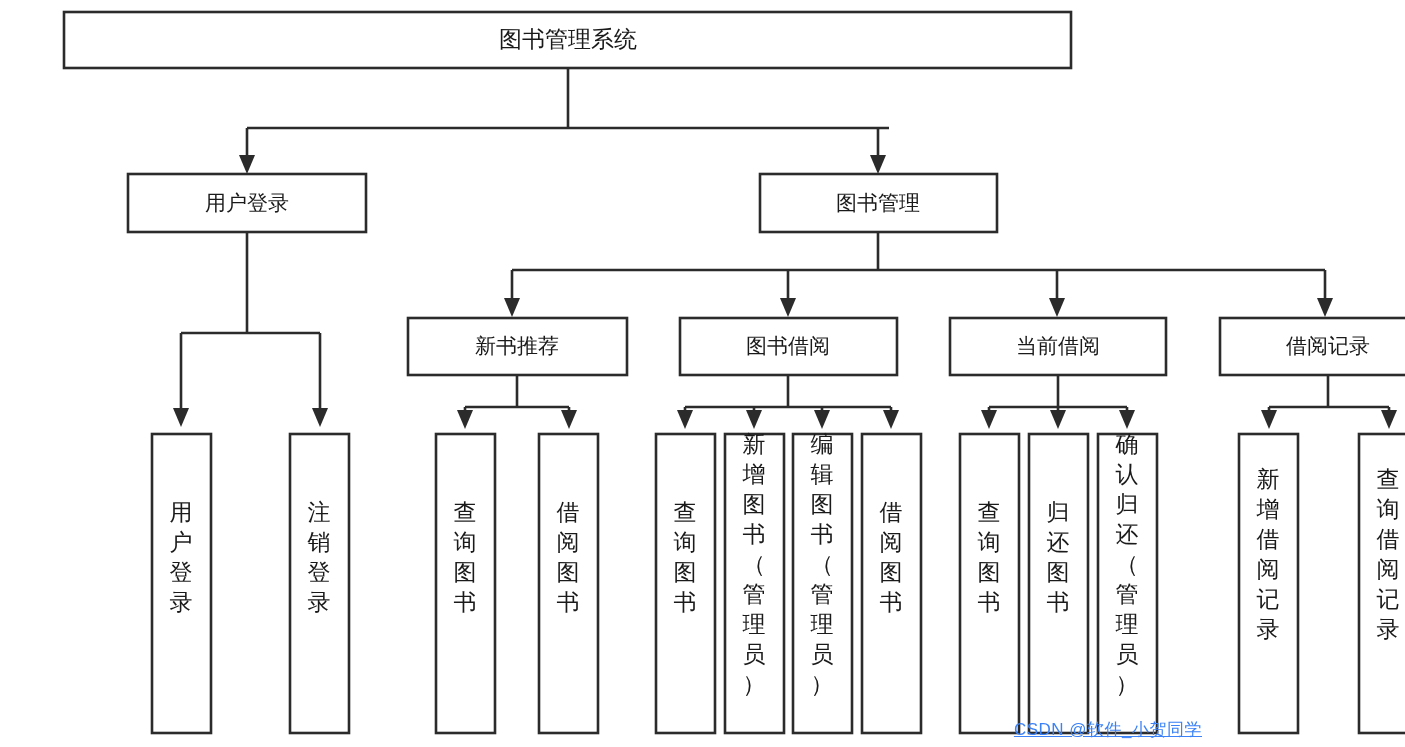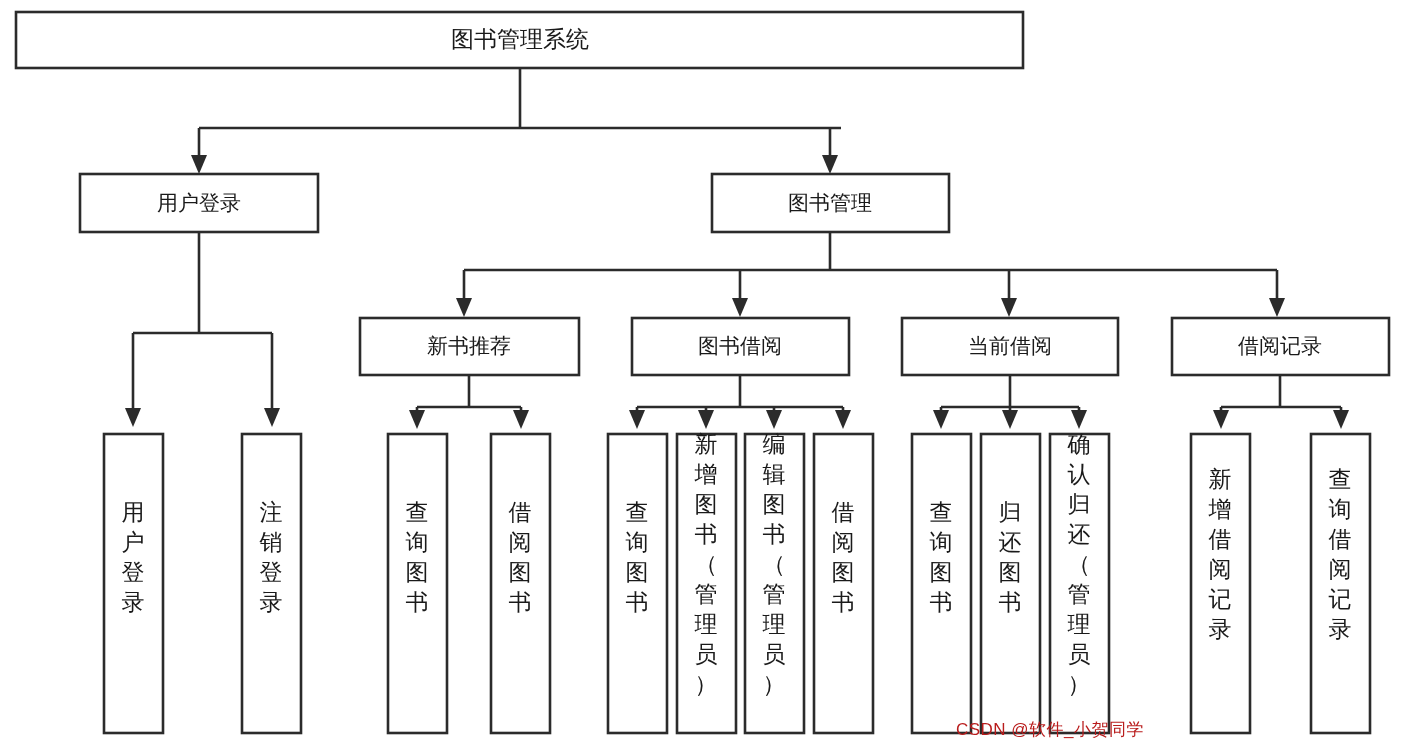--- a/index.html
+++ b/index.html
@@ -11,20 +11,21 @@
     width: 1405px;
     height: 747px;
     font-family: "Liberation Sans", "DejaVu Sans", sans-serif;
     overflow: hidden;
     position: relative;
   }
   #diagram-root {
     position: relative;
     width: 1164px;
     height: 747px;
+    margin-left: 48px;
   }
   svg.diagram {
     display: block;
     width: 1405px;
     height: 747px;
   }
   .node-box {
     fill: #ffffff;
     stroke: #2b2b2b;
     stroke-width: 2.6;
@@ -49,28 +50,29 @@
     stroke: #2b2b2b;
     stroke-width: 2.6;
     fill: none;
   }
   .arrow-head {
     fill: #2b2b2b;
     stroke: none;
   }
   .watermark {
     position: absolute;
-    right: 20px;
+    right: 10px;
     bottom: 6px;
     font-family: "Liberation Sans", "DejaVu Sans", sans-serif;
     font-size: 17px;
-    color: #b91c1c;
+    color: #3b82f6;
     white-space: nowrap;
     pointer-events: none;
     letter-spacing: 0.5px;
+    text-decoration: underline;
   }
 </style>
 </head>
 <body>
 
 <div id="diagram-root">
   <svg class="diagram" viewBox="0 0 1405 747" xmlns="http://www.w3.org/2000/svg">
 
     <defs>
       <g id="arrow">

